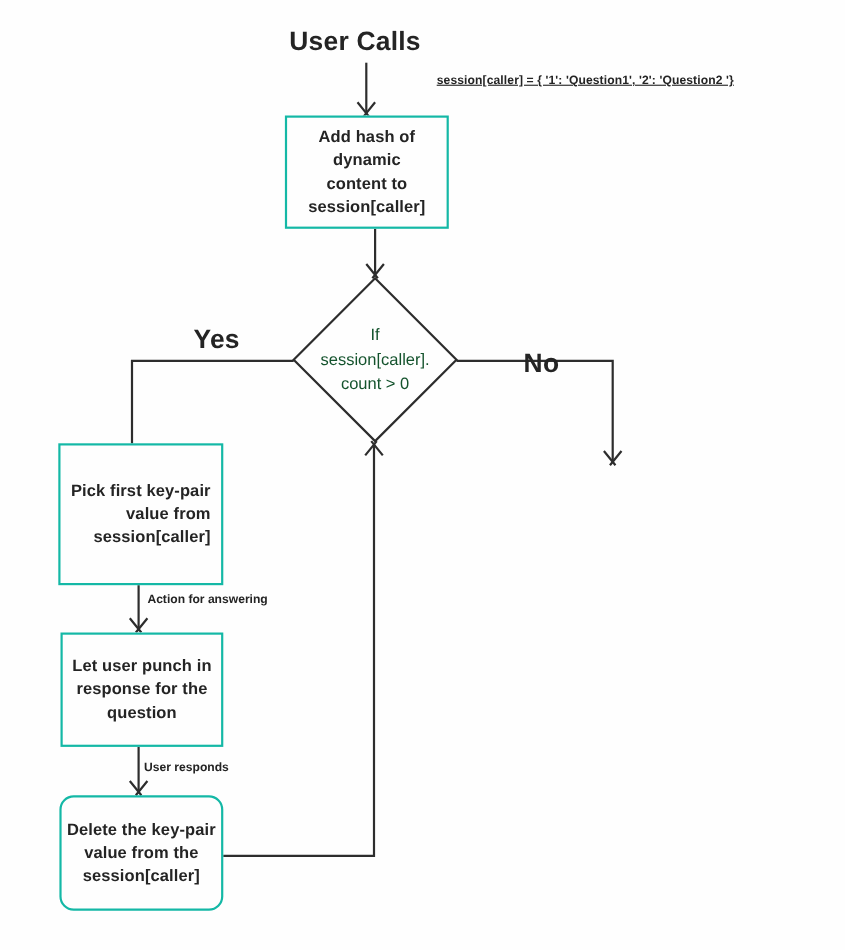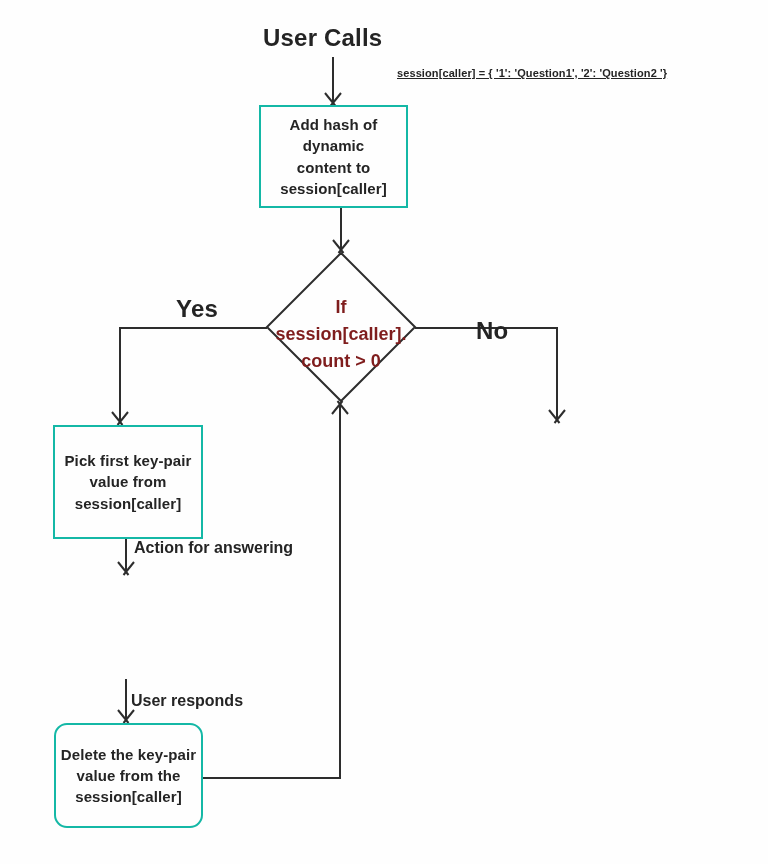--- a/index.html
+++ b/index.html
@@ -39,33 +39,33 @@
     color: #242424;
     letter-spacing: 0.1px;
   }
   .lbl {
     position: absolute;
     font-weight: 600;
     color: #242424;
     white-space: pre;
   }
   .lbl-big { font-size: 24px; letter-spacing: 0.2px; }
-  .lbl-small { font-size: 16px; }
+  .lbl-small { font-size: 11px; }
   .lbl-code { font-size: 11px; letter-spacing: 0.1px; text-decoration: underline; }
   .diamond-text {
     position: absolute;
     left: 266px;
     top: 294px;
     width: 150px;
     text-align: center;
     white-space: pre-line;
-    font-size: 18px;
-    font-weight: 700;
+    font-size: 15px;
+    font-weight: 400;
     line-height: 1.5;
-    color: #7f1d1d;
+    color: #14532d;
   }
   .wire {
     stroke: #2d2d2d;
     stroke-width: 2;
     fill: none;
   }
   .shape {
     stroke: #2d2d2d;
     stroke-width: 2;
     fill: #fefefe;
@@ -110,27 +110,30 @@
 content to
 session[caller]</div>
 
   <div class="diamond-text">If
 session[caller].
 count &gt; 0</div>
 
   <div class="lbl lbl-big" style="left:152px; top:295px;margin-left:24px;">Yes</div>
   <div class="lbl lbl-big" style="left:476px; top:297px;margin-top:20px;">No</div>
 
-  <div class="box" style="left:53px; top:425px; width:150px; height:114px;">Pick first key-pair
+  <div class="box" style="left:53px; top:403px; width:150px; height:129px;text-align:right;">Pick first key-pair
 value from
 session[caller]</div>
 
 
   <div class="lbl lbl-small" style="left:134px; top:539px;">Action for answering</div>
 
+  <div class="box" style="left:55px; top:575px; width:148px; height:104px;">Let user punch in
+response for the
+question</div>
 
   <div class="lbl lbl-small" style="left:131px; top:692px;">User responds</div>
 
   <div class="box" style="left:54px; top:723px; width:149px; height:105px;border-radius:13px;">Delete the key-pair
 value from the
 session[caller]</div>
 
 </div>
 
 </body></html>

